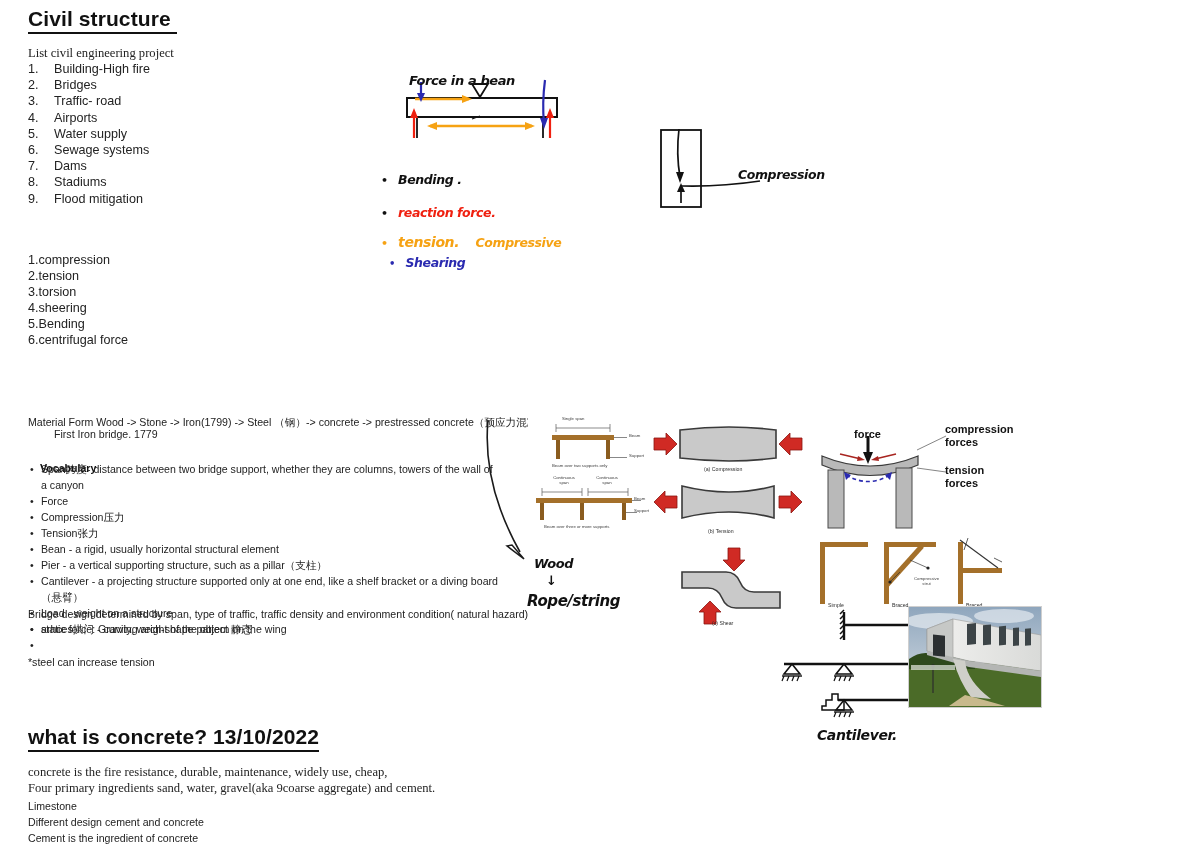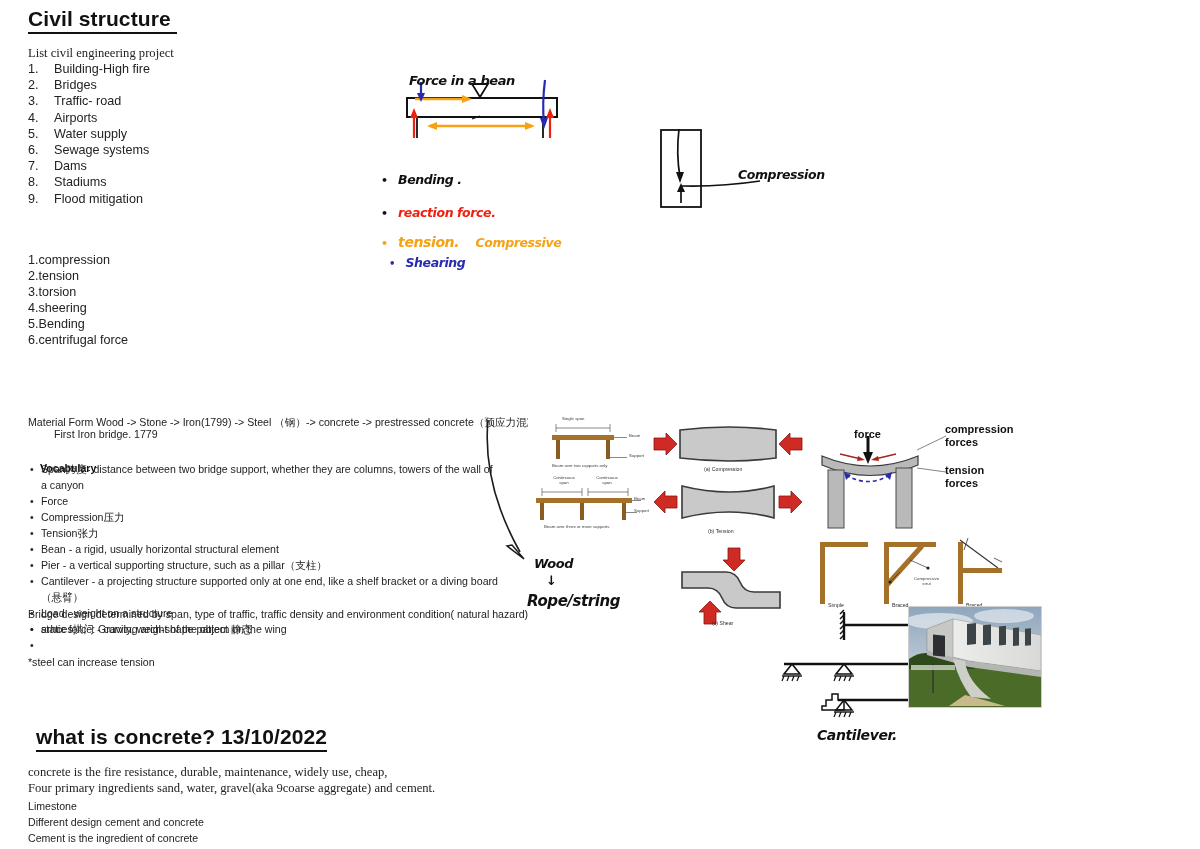--- a/index.html
+++ b/index.html
@@ -468,21 +468,21 @@
       <path d="M44 52 Q50 74 62 90 L82 92 Q58 74 56 54 Z" fill="#cfcfc9"></path>
       <path d="M56 88 Q72 92 96 99 L40 99 Z" fill="#c8b98c"></path>
 
       <path d="M24 60 L24 86" stroke="#2c2c2c" stroke-width="1.2"></path>
       <circle cx="24" cy="59" r="1.8" fill="#2c2c2c"></circle>
 
       <rect x="2" y="58" width="44" height="5" fill="#cfd6cb" opacity="0.8"></rect>
     </svg>
   </div>
 
-  <div class="abs" style="left:36px; top:724px;text-align:center;">
+  <div class="abs" style="left:28px; top:724px;text-align:center;">
     <div class="doc-h1">what is concrete? 13/10/2022</div>
   </div>
 
   <div class="abs t13" style="left:28px; top:764px;">concrete is the fire resistance, durable, maintenance, widely use, cheap,</div>
   <div class="abs t13" style="left:28px; top:780px;">Four primary ingredients sand, water, gravel(aka 9coarse aggregate) and cement.</div>
   <div class="abs t11" style="left:28px; top:798px;">Limestone</div>
   <div class="abs t11" style="left:28px; top:814px;">Different design cement and concrete</div>
   <div class="abs t11" style="left:28px; top:830px;">Cement is the ingredient of concrete</div>
 
 </div>

